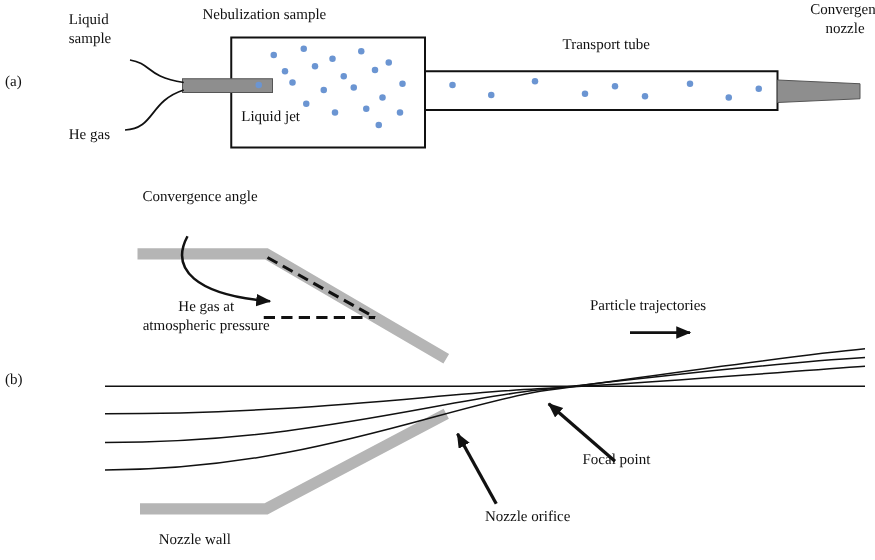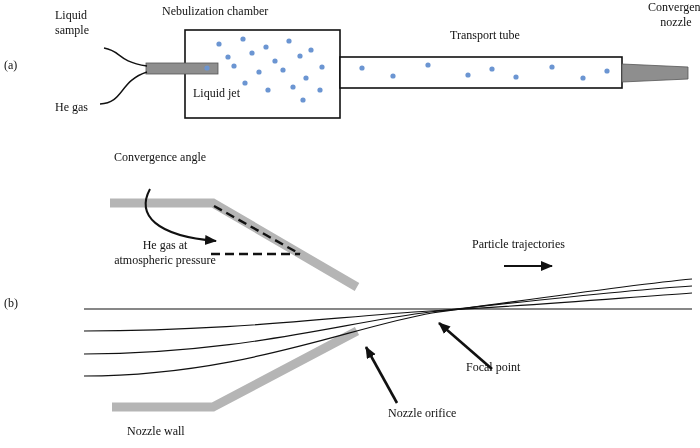--- a/index.html
+++ b/index.html
@@ -87,21 +87,21 @@
     <path d="M 84,376 C 240,376 350,327 432,313 C 535,299 628,285 692,279" fill="none" stroke="#111111" stroke-width="1.2"></path>
 
     <path d="M 504,266 L 552,266" fill="none" stroke="#111111" stroke-width="2.2" marker-end="url(#ah)"></path>
     <path d="M 492,369 L 439,323" fill="none" stroke="#111111" stroke-width="2.6" marker-end="url(#ah)"></path>
     <path d="M 397,403 L 366,347" fill="none" stroke="#111111" stroke-width="2.6" marker-end="url(#ah)"></path>
   </svg>
 
   <div class="label" style="left:4px; top:58px;">(a)</div>
   <div class="label" style="left:55px; top:8px;">Liquid
 sample</div>
-  <div class="label" style="left:162px; top:4px;">Nebulization chamber</div>
+  <div class="label" style="left:162px; top:4px;">Nebulization sample</div>
   <div class="label" style="left:450px; top:28px;">Transport tube</div>
   <div class="label center" style="left:634px; top:0px; width:84px;">Convergent
 nozzle</div>
   <div class="label" style="left:193px; top:86px;">Liquid jet</div>
   <div class="label" style="left:55px; top:100px;">He gas</div>
 
   <div class="label" style="left:4px; top:296px;">(b)</div>
   <div class="label" style="left:114px; top:150px;">Convergence angle</div>
   <div class="label center" style="left:80px; top:238px; width:170px;">He gas at
 atmospheric pressure</div>

